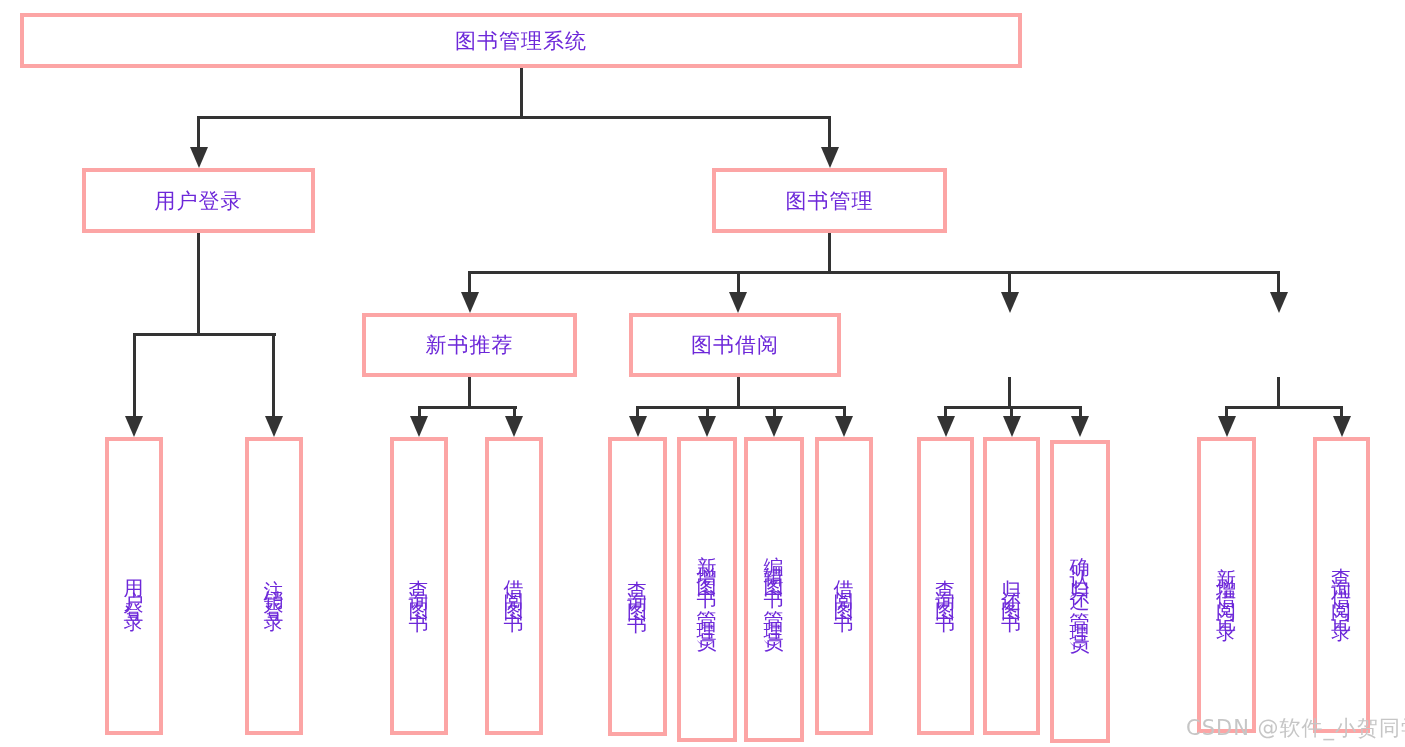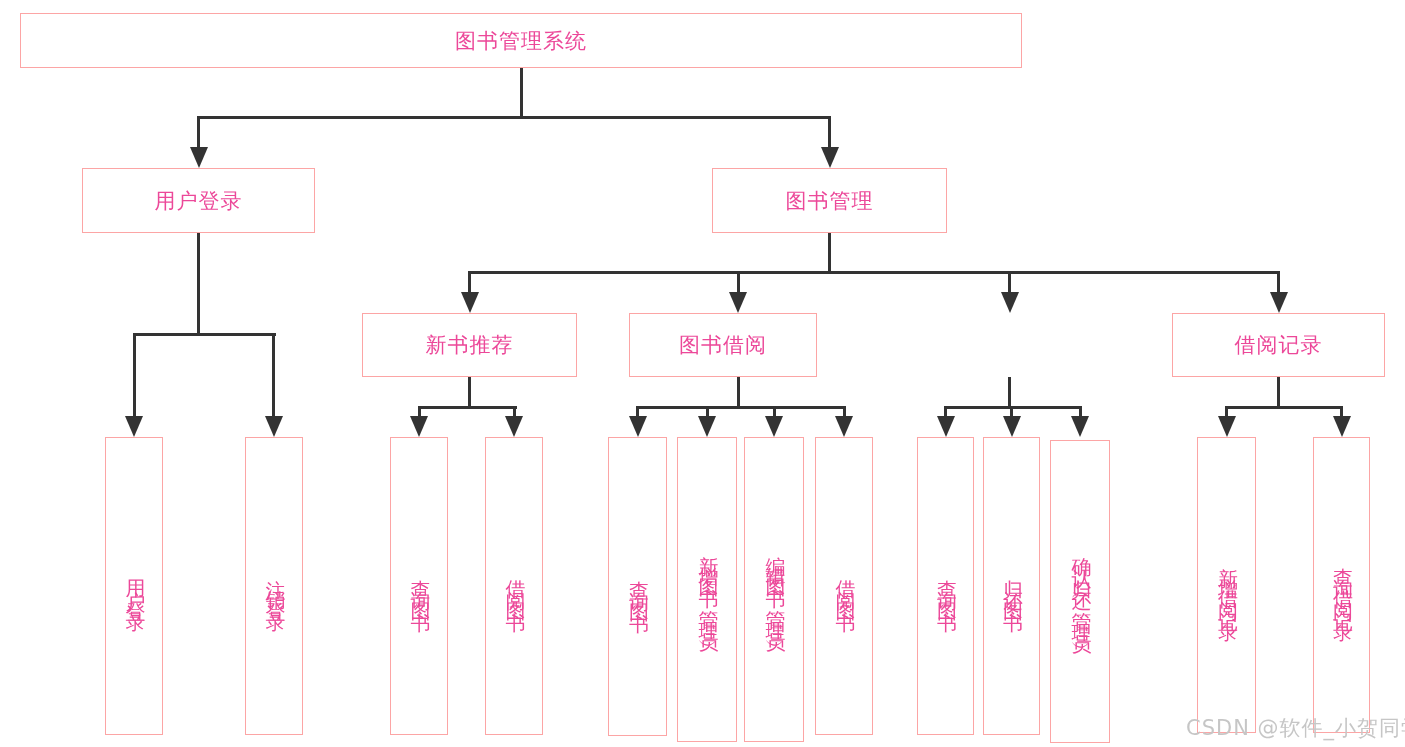--- a/index.html
+++ b/index.html
@@ -21,24 +21,23 @@
     width:3px; background:#333333;
   }
   .drop::after {
     content:""; position:absolute; left:0; bottom:0; width:0; height:0;
     border-left:9px solid transparent; border-right:9px solid transparent;
     border-top:21px solid #333333;
   }
   
   .box {
     position:absolute; box-sizing:border-box;
-    border:1px solid #fca5a5; background:#ffffff;
+    border:4px solid #fca5a5; background:#ffffff;
     display:flex; align-items:center; justify-content:center;
-    color:#ec4899;
-    font-family:Liberation Mono, monospace;
+    color:#6d28d9;
   }
   .hbox { font-size:21px; letter-spacing:1px; }
   .vbox {
     font-size:20px;
     writing-mode:vertical-lr;
     text-orientation:mixed;
     letter-spacing:11px;
     line-height:1;
   }
   .watermark {
@@ -91,22 +90,21 @@
   <div class="hline" style="left:1225px;top:406px;width:118px"></div>
   <div class="drop" style="left:1217.5px;top:408px;height:29px"></div>
   <div class="drop" style="left:1332.5px;top:408px;height:29px"></div>
 
   <div class="box hbox" style="left:20px;top:13px;width:1002px;height:55px">图书管理系统</div>
 
   <div class="box hbox" style="left:82px;top:168px;width:233px;height:65px">用户登录</div>
   <div class="box hbox" style="left:362px;top:313px;width:215px;height:64px">新书推荐</div>
 
   <div class="box hbox" style="left:712px;top:168px;width:235px;height:65px">图书管理</div>
-  <div class="box hbox" style="left:629px;top:313px;width:188px;height:64px">图书借阅</div>
-  <div class="box hbox" style="left:1172px;top:313px;width:213px;height:64px">借阅记录</div>
+  <div class="box hbox" style="left:629px;top:313px;width:212px;height:64px">图书借阅</div>
 
   <div class="box vbox" style="left:105px;top:437px;width:58px;height:298px">用户登录</div>
   <div class="box vbox" style="left:245px;top:437px;width:58px;height:298px">注销登录</div>
 
   <div class="box vbox" style="left:390px;top:437px;width:58px;height:298px">查询图书</div>
   <div class="box vbox" style="left:485px;top:437px;width:58px;height:298px">借阅图书</div>
 
   <div class="box vbox" style="left:608px;top:437px;width:59px;height:299px">查询图书</div>
   <div class="box vbox" style="left:677px;top:437px;width:60px;height:305px">新增图书（管理员）</div>
   <div class="box vbox" style="left:744px;top:437px;width:60px;height:305px">编辑图书（管理员）</div>

